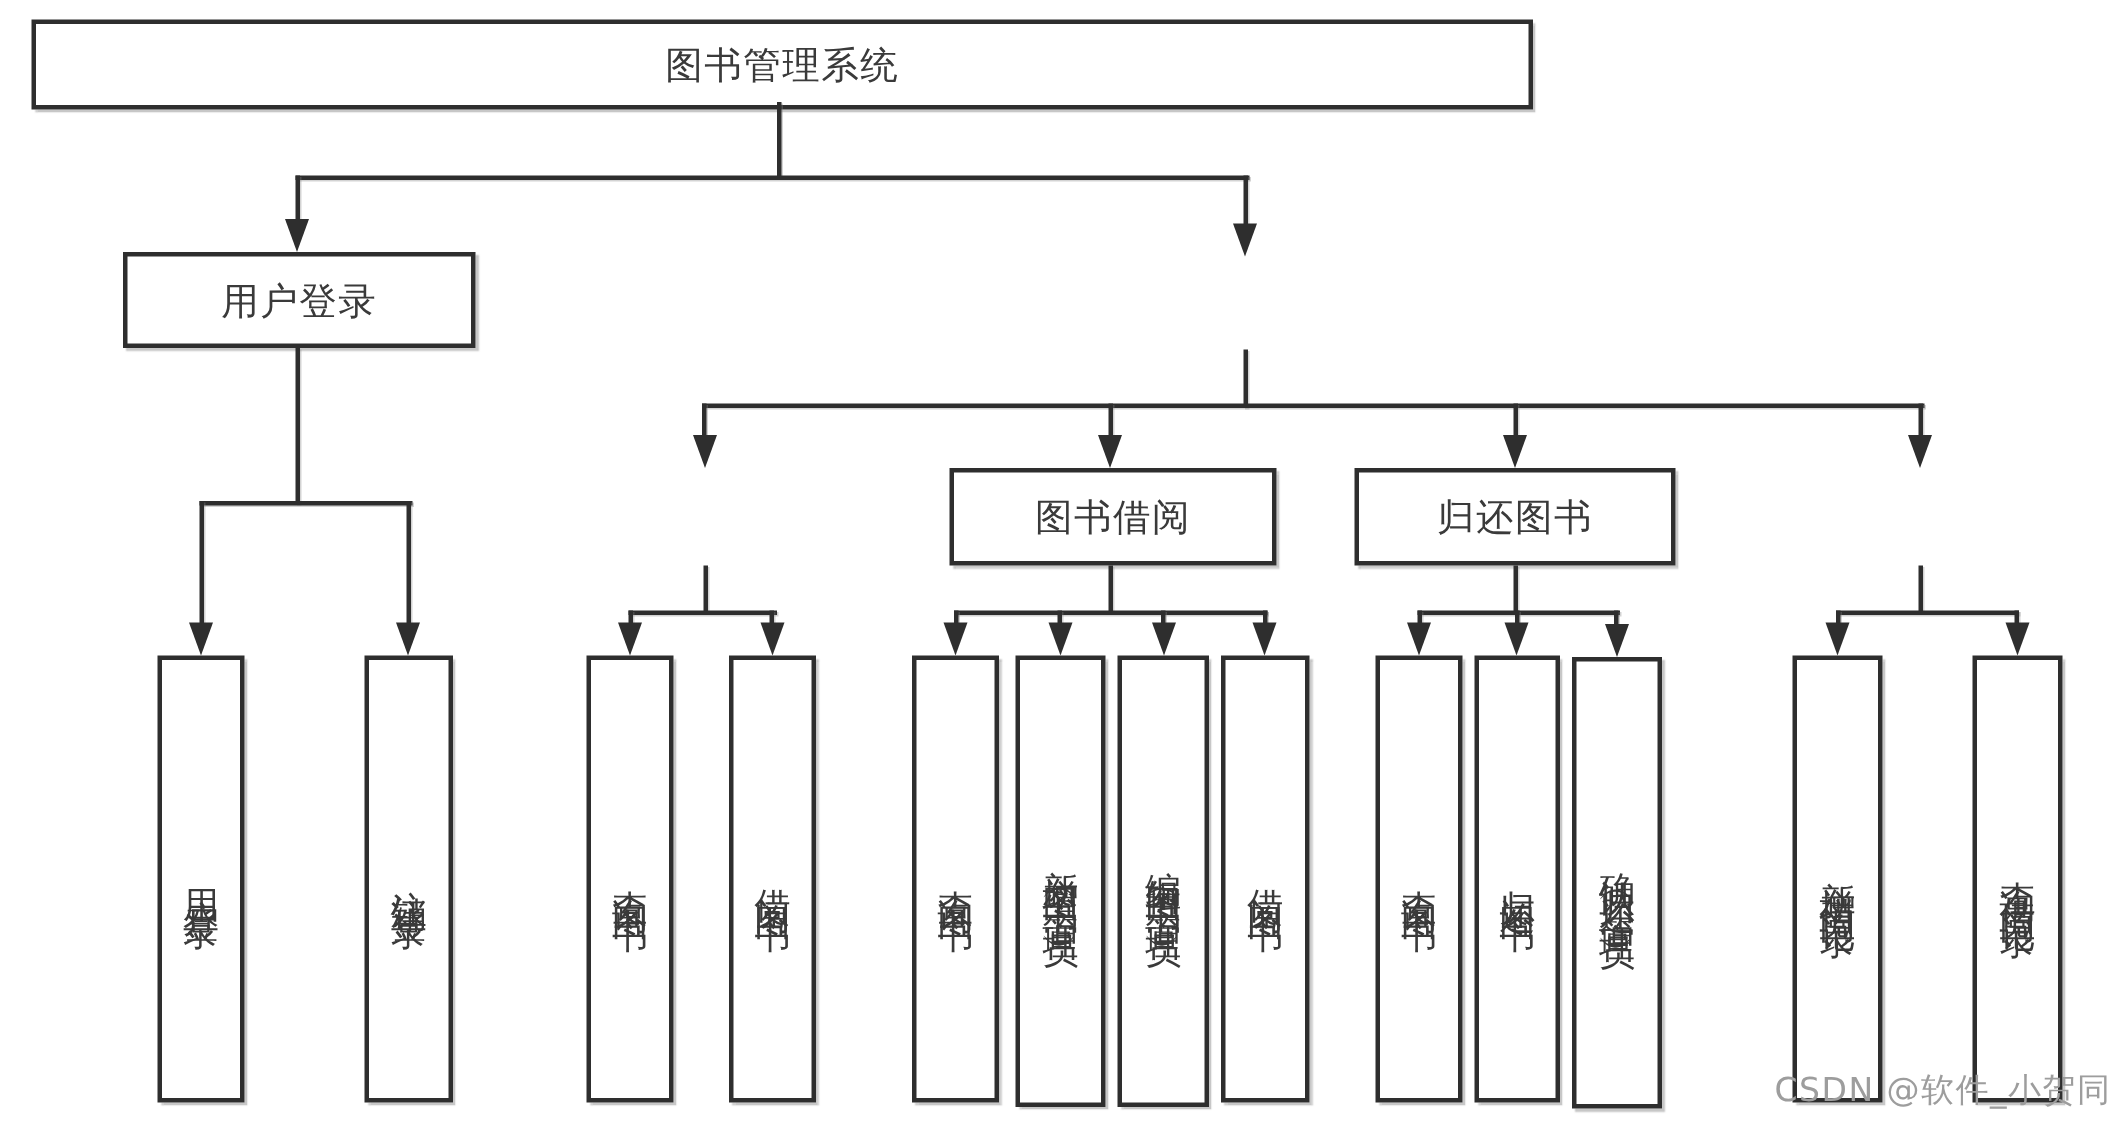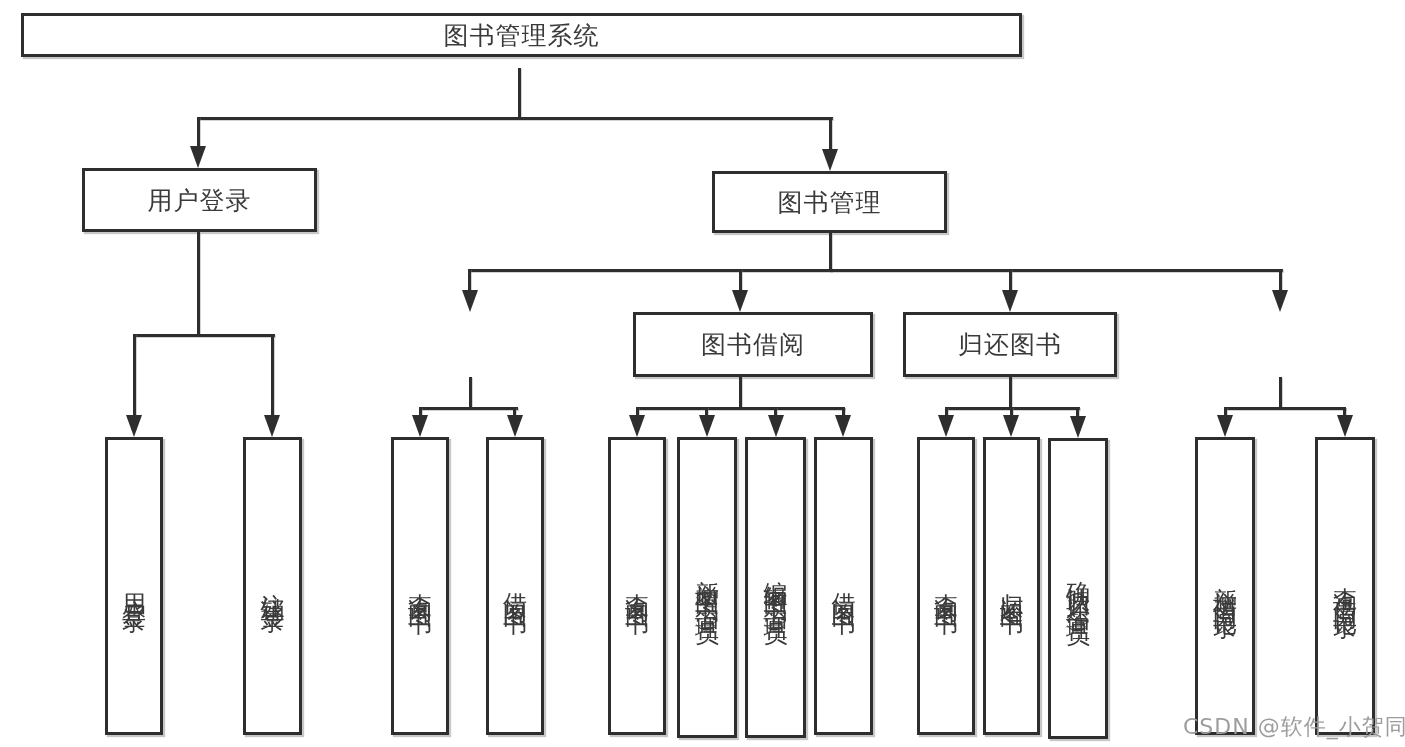--- a/index.html
+++ b/index.html
@@ -47,26 +47,25 @@
     color:#9d9d9d;
     letter-spacing:1px;
     white-space:nowrap;
   }
 </style>
 </head>
 <body>
 
 <div id="stage">
 
-  <div class="box" style="left:21px;top:13px;width:1001px;height:44px">图书管理系统</div>
+  <div class="box" style="left:21px;top:13px;width:1001px;height:60px">图书管理系统</div>
 
   <div class="box" style="left:82px;top:168px;width:235px;height:64px">用户登录</div>
-  <div class="box" style="left:712px;top:171px;width:235px;height:62px">图书管理</div>
 
-  <div class="box" style="left:633px;top:312px;width:240px;height:65px">图书借阅</div>
+  <div class="box" style="left:633px;top:312px;width:218px;height:65px">图书借阅</div>
   <div class="box" style="left:903px;top:312px;width:214px;height:65px">归还图书</div>
 
   <div class="box vbox" style="left:105px;top:437px;width:58px;height:298px">用户登录</div>
   <div class="box vbox" style="left:243px;top:437px;width:59px;height:298px">注销登录</div>
 
   <div class="box vbox" style="left:391px;top:437px;width:58px;height:298px">查询图书</div>
   <div class="box vbox" style="left:486px;top:437px;width:58px;height:298px">借阅图书</div>
 
   <div class="box vbox" style="left:608px;top:437px;width:58px;height:298px">查询图书</div>
   <div class="box vbox" style="left:677px;top:437px;width:60px;height:301px">新增图书（管理员）</div>

